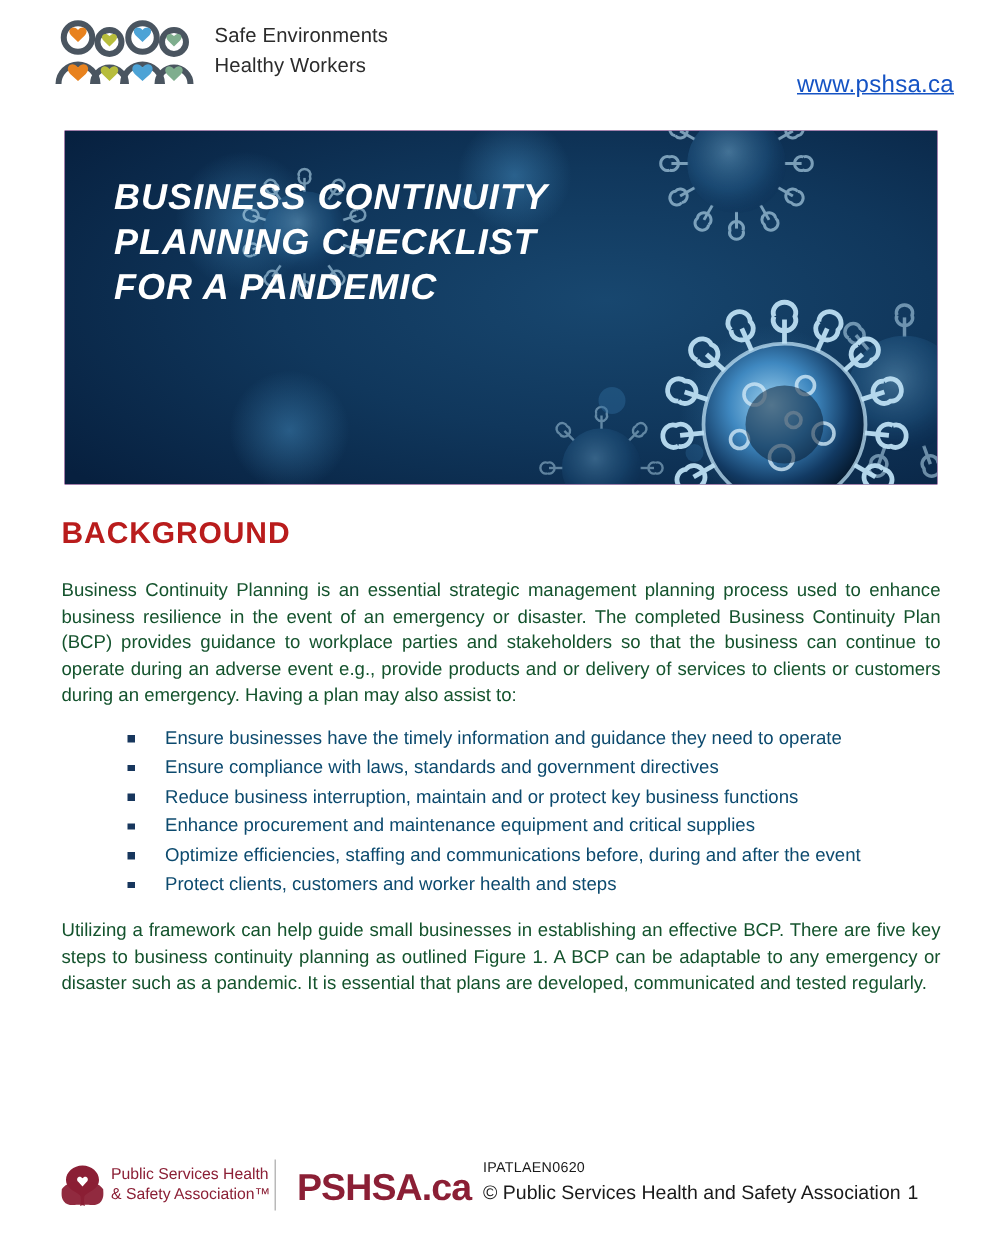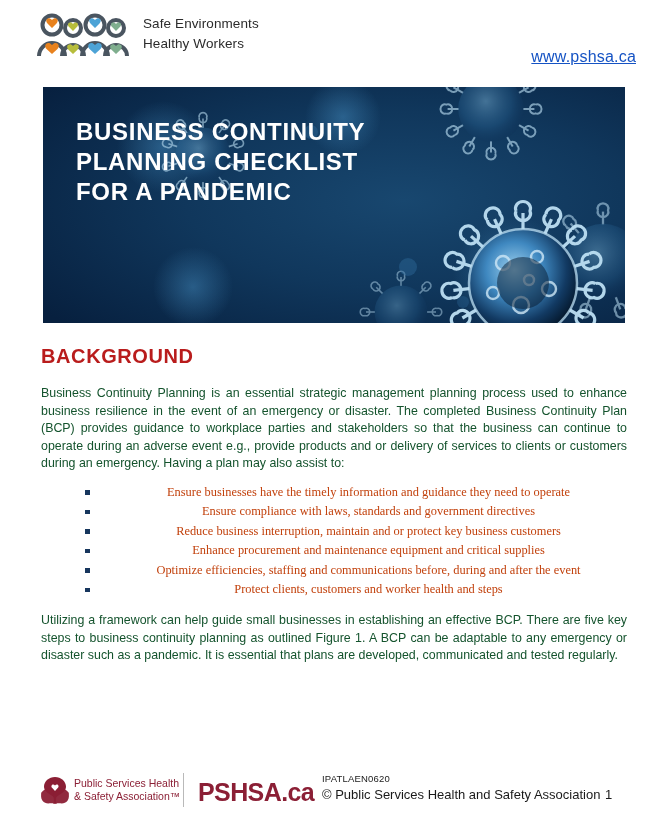--- a/index.html
+++ b/index.html
@@ -54,20 +54,21 @@
 
   
   .hero {
     position: absolute;
     left: 43px;
     top: 87px;
     width: 582px;
     height: 236px;
     overflow: hidden;
     background: #701a75;
+    font-style: italic;
   }
   .hero-art {
     position: absolute;
     inset: 0;
     width: 100%;
     height: 100%;
     display: block;
   }
   .hero-title {
     position: absolute;
@@ -108,26 +109,25 @@
     margin: 0 0 10px 0;
     font-family: "Liberation Sans", sans-serif;
   }
   .bullet-list {
     list-style: none;
     margin: 0 0 12px 0;
     padding: 0 0 0 44px;
   }
   .bullet-list li {
     position: relative;
-    color: #c2410c;
+    color: #0c4a6e;
     font-size: 12.4px;
     line-height: 19.5px;
     padding-left: 25px;
-    font-family: Liberation Serif, serif;
-    text-align: center;
+    font-family: Liberation Sans, sans-serif;
   }
   .bullet-list li::before {
     content: "";
     position: absolute;
     left: 0;
     top: 7.5px;
     width: 4.5px;
     height: 4.5px;
     background: #17365d;
   }
@@ -493,21 +493,21 @@
 </div>
 
 <div class="content">
   <h1 class="section-heading">BACKGROUND</h1>
 
   <p class="body-para">Business Continuity Planning is an essential strategic management planning process used to enhance business resilience in the event of an emergency or disaster. The completed Business Continuity Plan (BCP) provides guidance to workplace parties and stakeholders so that the business can continue to operate during an adverse event e.g., provide products and or delivery of services to clients or customers during an emergency. Having a plan may also assist to:</p>
 
   <ul class="bullet-list">
     <li>Ensure businesses have the timely information and guidance they need to operate</li>
     <li>Ensure compliance with laws, standards and government directives</li>
-    <li>Reduce business interruption, maintain and or protect key business customers</li>
+    <li>Reduce business interruption, maintain and or protect key business functions</li>
     <li>Enhance procurement and maintenance equipment and critical supplies</li>
     <li>Optimize efficiencies, staffing and communications before, during and after the event</li>
     <li>Protect clients, customers and worker health and steps</li>
   </ul>
 
   <p class="body-para para-closing">Utilizing a framework can help guide small businesses in establishing an effective BCP. There are five key steps to business continuity planning as outlined Figure 1. A BCP can be adaptable to any emergency or disaster such as a pandemic. It is essential that plans are developed, communicated and tested regularly.</p>
 </div>
 
 <div class="footer">
 

